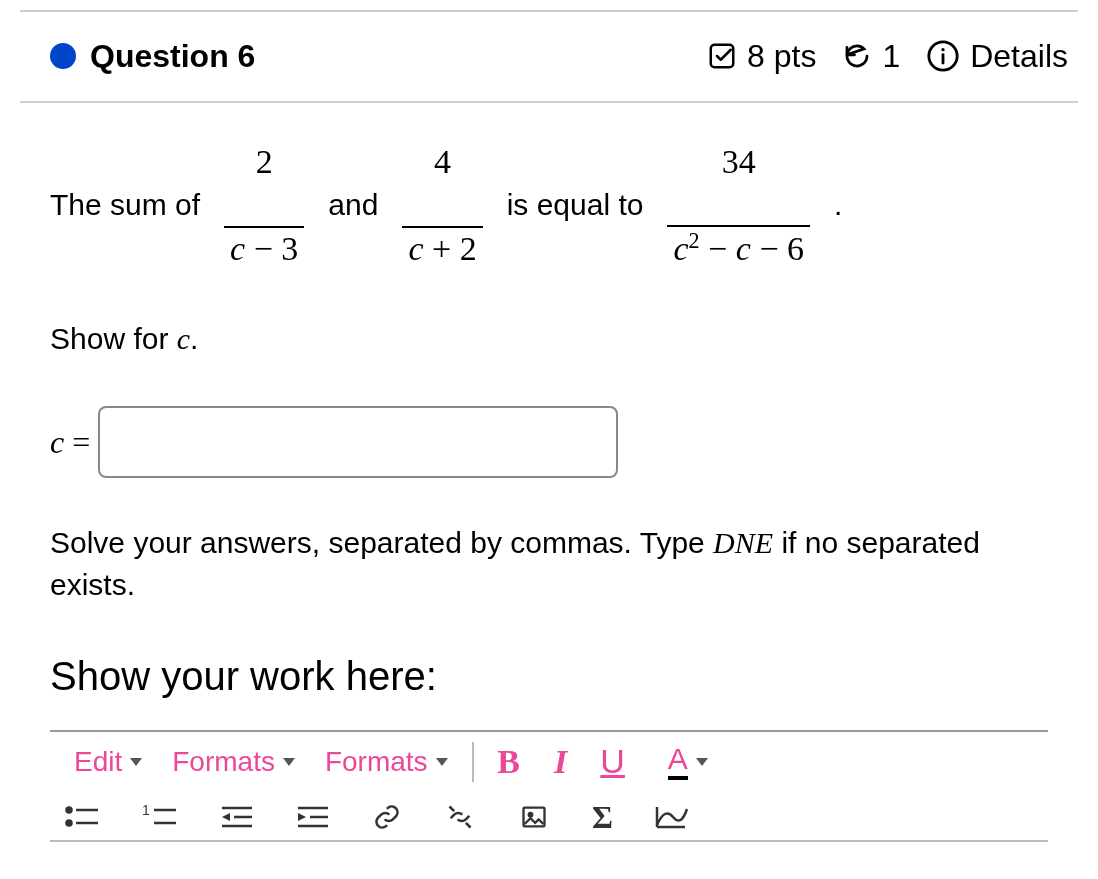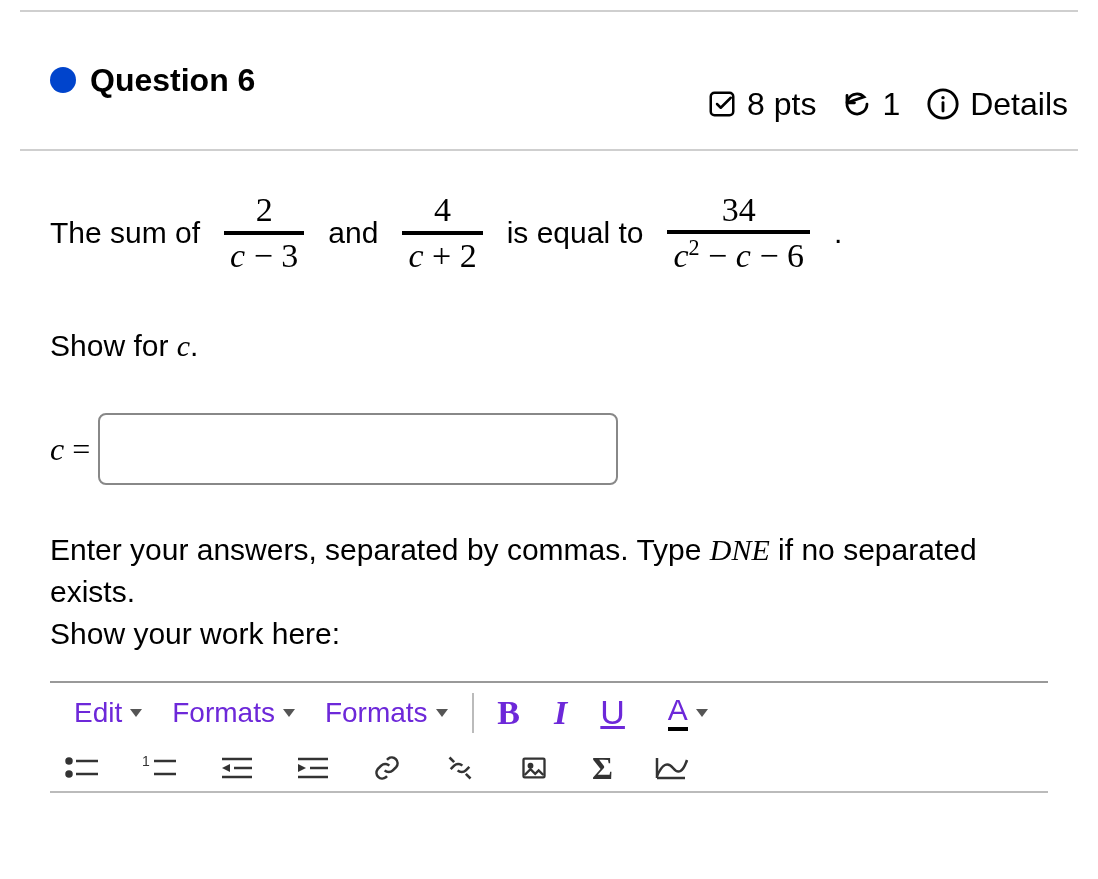--- a/index.html
+++ b/index.html
@@ -37,21 +37,20 @@
   .status-dot {
     width: 26px; height: 26px; border-radius: 50%;
     background: #0044cc;
     display: inline-block;
   }
   .q-right {
     display: flex;
     align-items: center;
     gap: 10px;
     font-size: 32px;
-    margin-top: 48px;
   }
   .icon { display:inline-flex; align-items:center; justify-content:center; }
   .body {
     padding: 30px 30px 0 30px;
     font-size: 30px;
   }
   .problem-line {
     display:flex;
     flex-wrap:wrap;
     align-items:center;
@@ -62,21 +61,21 @@
     display:inline-flex;
     flex-direction:column;
     align-items:center;
     font-family: "Times New Roman", serif;
     font-size: 34px;
     line-height:1.1;
     vertical-align:middle;
     margin: 0 4px;
   }
   .frac .num { padding: 0 6px 2px 6px;}
-  .frac .den { border-top: 4px solid #000000; padding: 2px 6px 0 6px;}
+  .frac .den { border-top: 2px solid #000000; padding: 2px 6px 0 6px; margin-top: 43px;}
   .serif-i { font-family:"Times New Roman",serif; font-style:italic; }
   .serif { font-family:"Times New Roman",serif; }
   .sup { font-size:0.65em; vertical-align:super;}
   .answer-row {
     display:flex; align-items:center; gap:8px;
     margin: 46px 0 10px 0;
     font-size:32px;
   }
   .answer-input {
     width: 520px;
@@ -86,35 +85,36 @@
     font-size: 26px;
     padding: 0 12px;
     outline:none;
   }
   .hint {
     margin-top: 44px;
     font-size: 30px;
   }
   .DNE { font-family:"Times New Roman",serif; font-style:italic;}
   .show-work {
-    font-size: 30px;
+    margin-top: 42px;
+    font-size: 40px;
   }
   .editor {
     margin: 26px 0 0 0;
     border-top: 2px solid #999;
     border-bottom: 2px solid #bbb;
   }
   .toolbar-row1 {
     display:flex;
     align-items:center;
     height:60px;
     padding: 8px 10px;
     gap: 2px;
     font-size: 28px;
-    color:#6d28d9;
+    color:#ec4899;
   }
   .menu-item {
     display:flex; align-items:center; gap:6px;
     padding: 6px 14px;
     cursor:pointer;
   }
   .caret {
     width:0;height:0;
     border-left:6px solid transparent;
     border-right:6px solid transparent;
@@ -213,21 +213,21 @@
       <span>Show for </span><span class="serif-i">c</span><span>.</span>
     </div>
 
     <div class="answer-row">
       <span class="serif-i">c</span>
       <span class="serif"> = </span>
       <input class="answer-input" type="text" style="">
     </div>
 
     <div class="hint">
-      <span>Enter your answers, separated by commas. Type </span><span class="DNE">DNE</span><span> if no separated exists.</span>
+      <span>Solve your answers, separated by commas. Type </span><span class="DNE">DNE</span><span> if no separated exists.</span>
     </div>
 
     <div class="show-work">Show your work here:</div>
 
     <div class="editor">
       <div class="toolbar-row1">
         <div class="menu-item">
           <span>Edit</span>
             <span class="caret"></span>
         </div>

